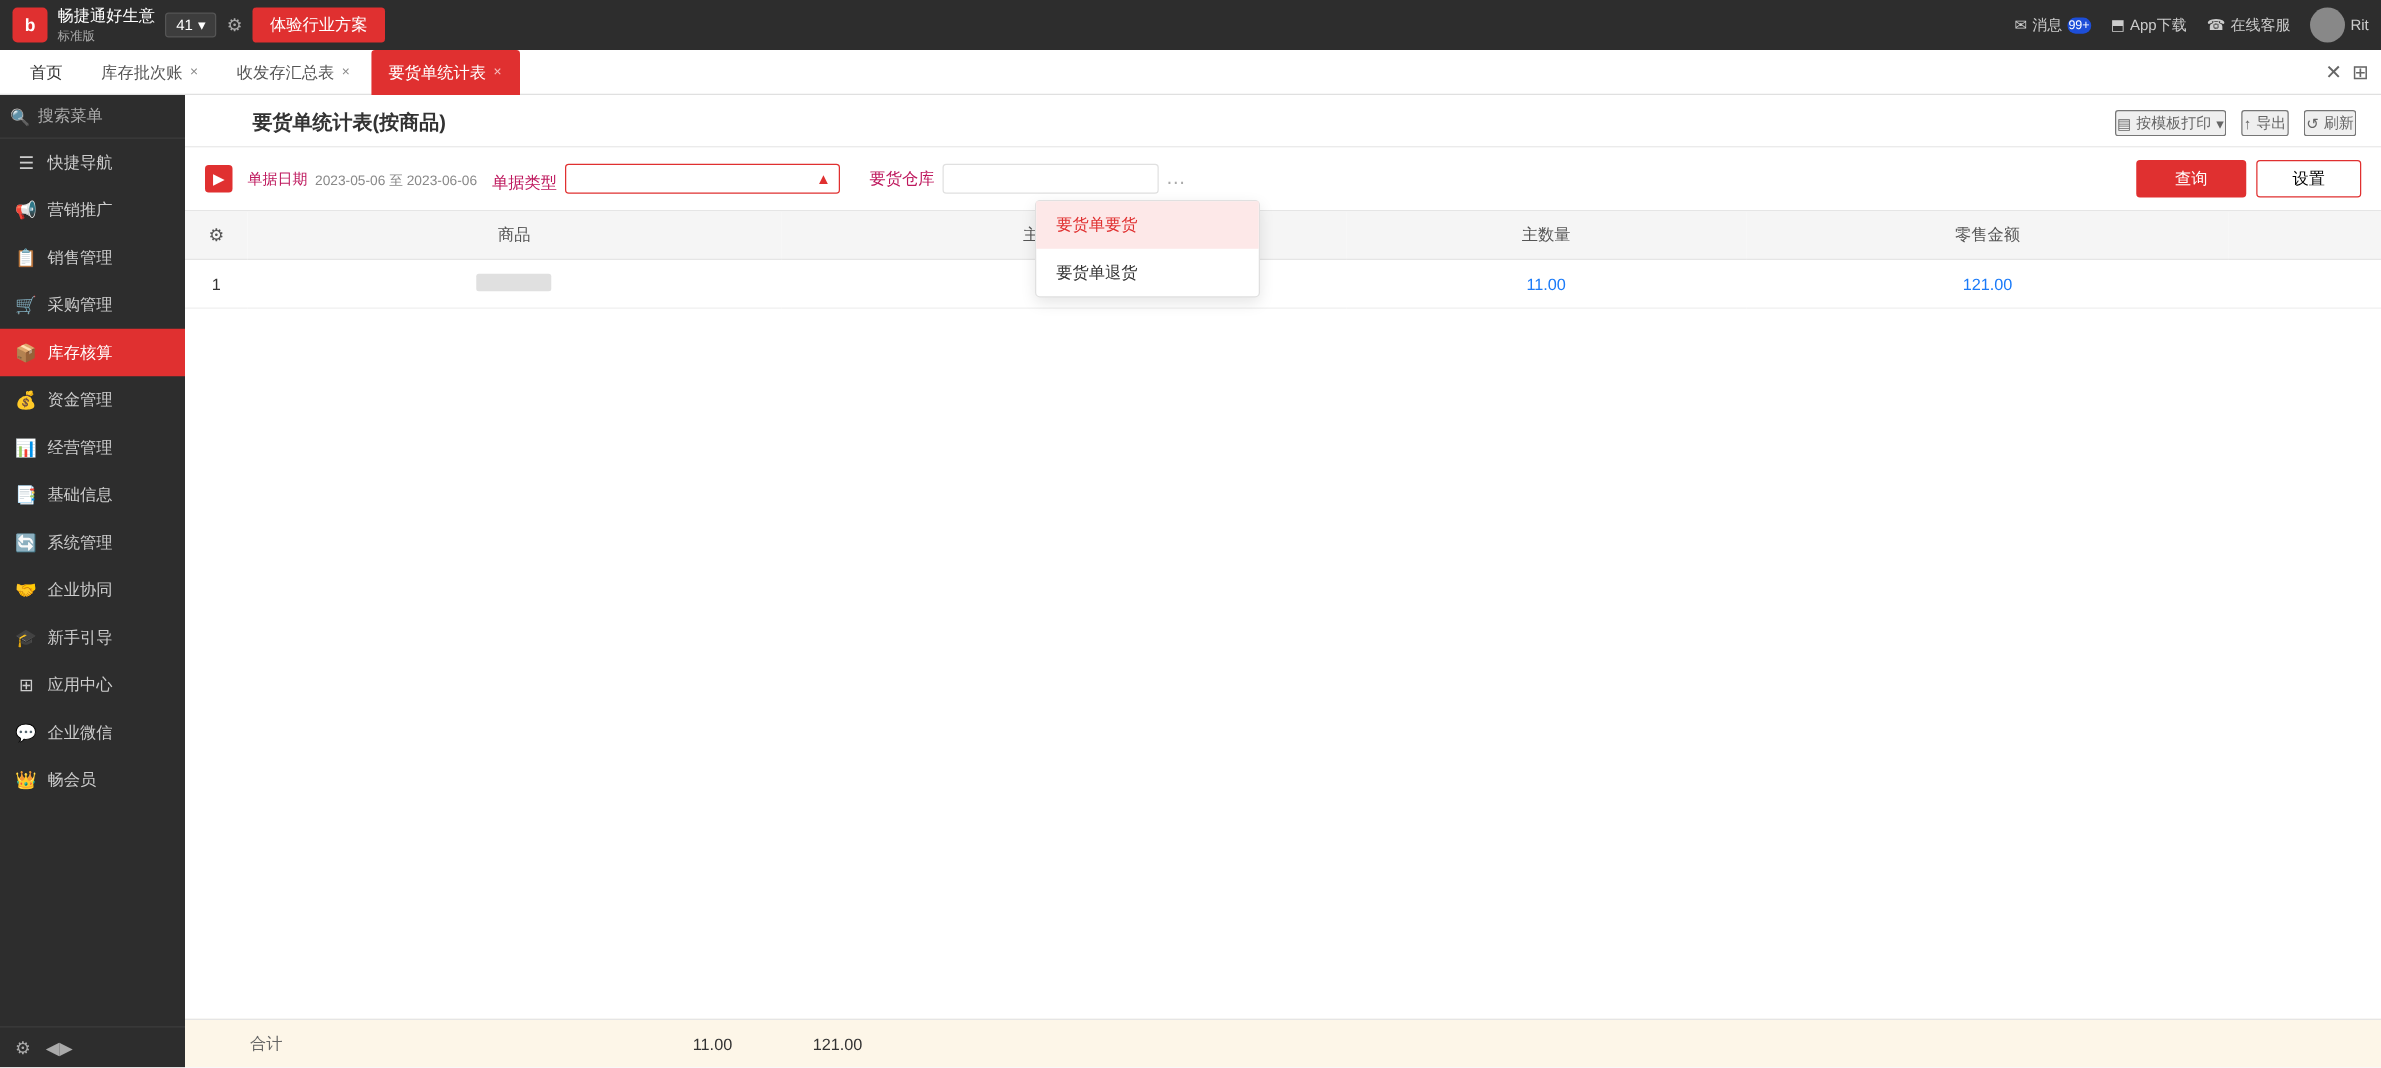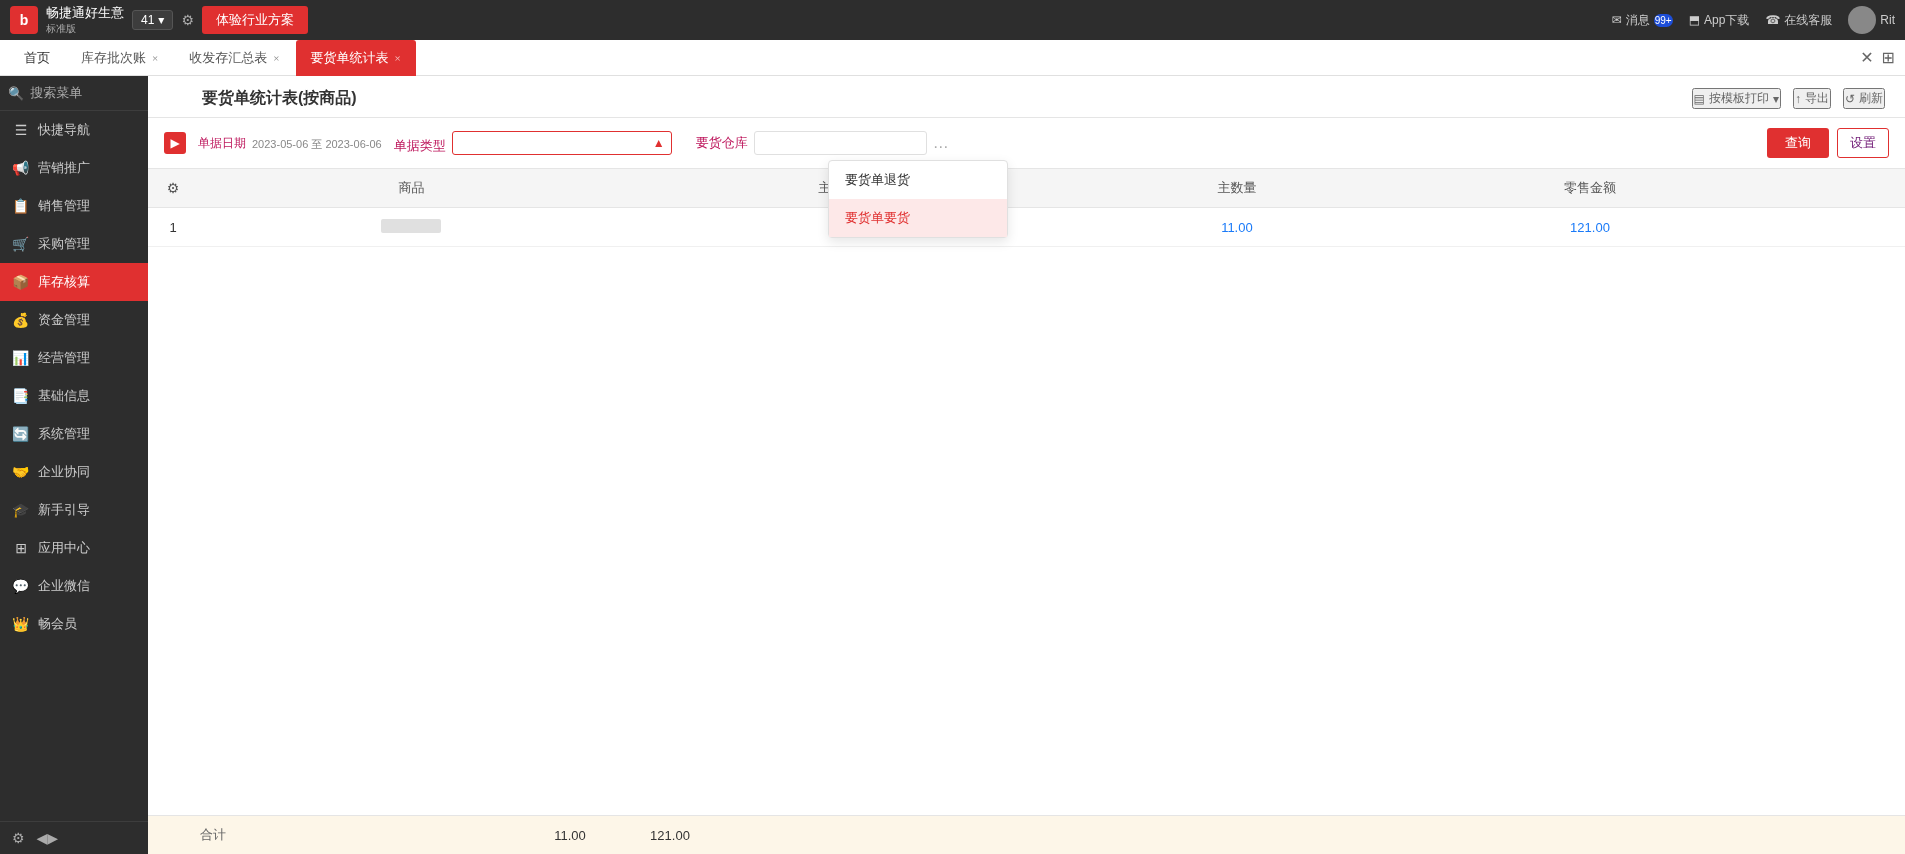--- a/index.html
+++ b/index.html
@@ -43,21 +43,20 @@
       height: 36px;
       padding: 0 14px;
       display: flex;
       align-items: center;
       gap: 6px;
       font-size: 13px;
       cursor: pointer;
       color: #555;
       border-right: 1px solid transparent;
       position: relative;
-      font-family: Liberation Serif, serif;
     }
     .tab.active {
       background: #e03030;
       color: #fff;
       border-radius: 3px 3px 0 0;
     }
     .tab .tab-close { font-size: 11px; cursor: pointer; opacity: 0.7; }
     .tab.home { color: #333; font-size: 13px; }
     .tabbar-actions { margin-left: auto; display: flex; align-items: center; gap: 8px; }
     .tabbar-action { font-size: 16px; cursor: pointer; color: #666; }
@@ -158,25 +157,25 @@
     .filter-select-arrow { padding: 0 6px; color: #e03030; cursor: pointer; font-size: 12px; }
     .filter-warehouse-group { display: flex; align-items: center; gap: 6px; margin-left: 12px; }
     .filter-warehouse-input {
       border: 1px solid #e0e0e0; border-radius: 3px; padding: 4px 8px;
       font-size: 12px; min-width: 160px; outline: none;
     }
     .filter-more-btn { color: #aaa; cursor: pointer; font-size: 16px; }
     .filter-actions { margin-left: auto; display: flex; gap: 8px; }
     .btn-search {
       background: #e03030; color: #fff; border: none; border-radius: 3px;
-      padding: 5px 18px; cursor: pointer; font-size: 13px;
+      padding: 5px 31px; cursor: pointer; font-size: 13px;
     }
     .btn-settings {
-      background: #fff; color: #701a75; border: 1px solid #e03030; border-radius: 3px;
-      padding: 5px 12px; cursor: pointer; font-size: 13px;
+      background: #fff; color: #000000; border: 1px solid #e03030; border-radius: 3px;
+      padding: 5px 28px; cursor: pointer; font-size: 13px;
     }
 
     
     .dropdown-overlay {
       position: absolute;
       top: 42px;
       left: 680px;
       background: #fff;
       border: 1px solid #e0e0e0;
       border-radius: 4px;
@@ -398,22 +397,22 @@
         <input class="filter-warehouse-input" type="text" style="">
         <span class="filter-more-btn">…</span>
       </div>
 
       <div class="filter-actions">
         <button class="btn-search">查询</button>
         <button class="btn-settings">设置</button>
       </div>
 
       <div class="dropdown-overlay">
+        <div class="dropdown-item selected">要货单要货</div>
         <div class="dropdown-item">要货单退货</div>
-        <div class="dropdown-item selected">要货单要货</div>
       </div>
     </div>
 
     <div class="table-area">
       <table class="data-table">
         <thead>
           <tr>
             <th style="width:50px;">
               <span class="th-settings">⚙</span>
             </th>

